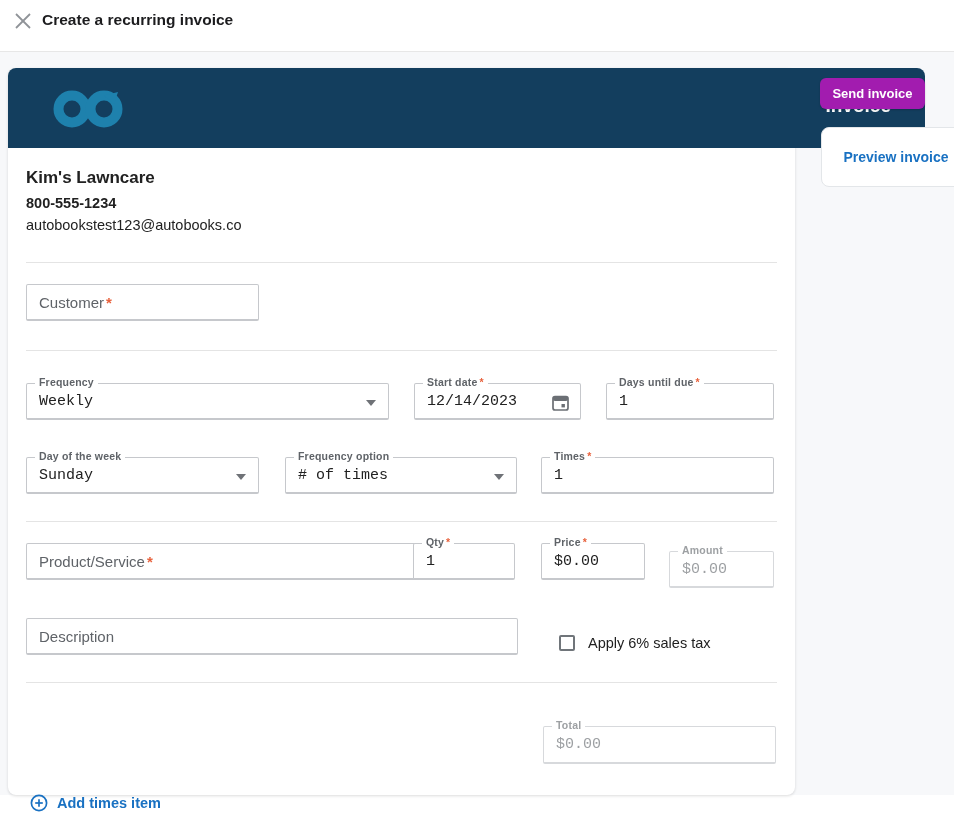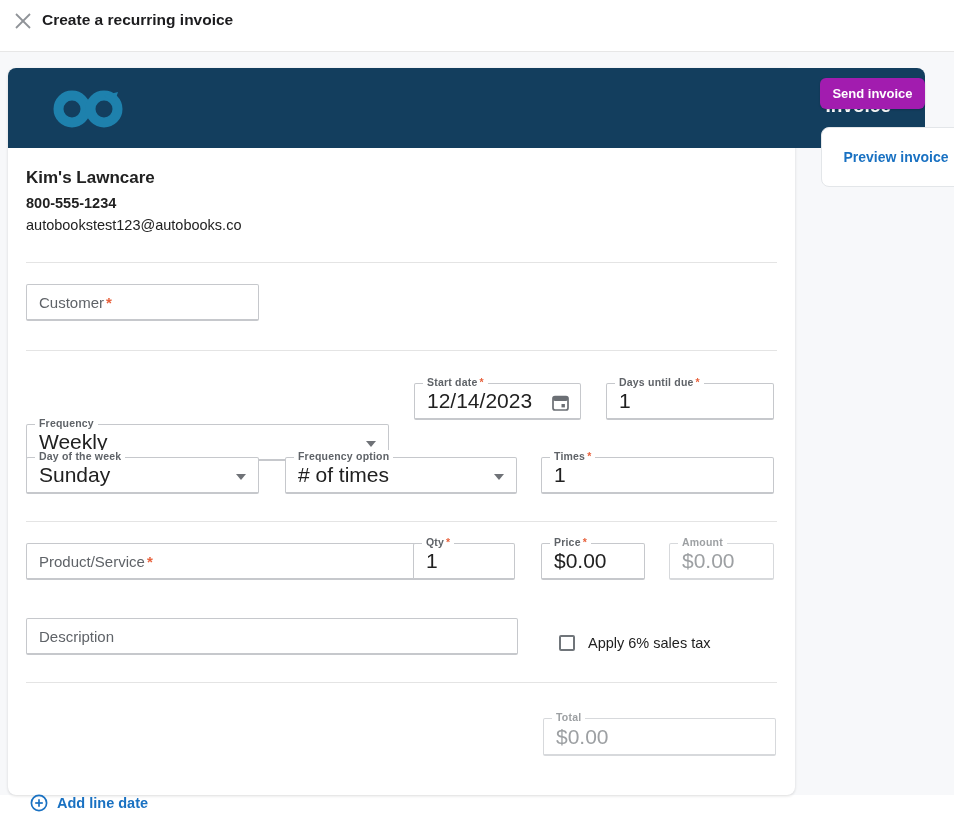--- a/index.html
+++ b/index.html
@@ -29,23 +29,23 @@
   .biz-email { font-size:14.5px; color:#212121; }
 
   .divider { position:absolute; left:18px; width:751px; height:1px; background:#e4e4e4; }
 
   
   .field { position:absolute; height:37px; background:#fff; border:1px solid #c6c8cc;
     border-bottom-width:2px; border-radius:2px; display:flex; align-items:center;
     padding:0 12px; cursor:text; }
   .field .flabel { position:absolute; top:-8px; left:8px; background:#ffffff; padding:0 4px;
     font-size:10.5px; font-weight:bold; color:#5f6368; letter-spacing:.2px; white-space:nowrap; }
-  .field .fvalue { font-size:21px; color:#212121; white-space:nowrap; }
+  .field .fvalue { font-size:15px; color:#212121; white-space:nowrap;font-family:Liberation Mono, monospace; }
   .field .placeholder { font-size:15px; color:#5f6368; white-space:nowrap; }
-  .field.disabled { border-color:#d7d9dc; }
+  .field.disabled { border-color:#d7d9dc;margin-top:8px; }
   .field.disabled .flabel { color:#9da0a3; }
   .field.disabled .fvalue { color:#9da0a3; }
   .req { color:#e8613c; font-weight:bold; margin-left:2px; }
 
   .dd-arrow { position:absolute; right:12px; top:16px; width:0; height:0;
     border-left:5px solid transparent; border-right:5px solid transparent;
     border-top:6px solid #6f7277; }
 
   .cal-icon { position:absolute; right:10px; top:9px; }
 
@@ -98,21 +98,21 @@
     </div>
 
     <div class="divider" style="top:194px"></div>
 
     <div class="field" style="left:18px; top:216px; width:233px;">
       <span class="placeholder"><span>Customer</span><span class="req">*</span></span>
     </div>
 
     <div class="divider" style="top:282px"></div>
 
-    <div class="field" style="left:18px; top:315px; width:363px;margin-top:41px;">
+    <div class="field" style="left:18px; top:315px; width:363px;">
       <span class="flabel">Frequency</span>
       <span class="fvalue">Weekly</span>
       <span class="dd-arrow"></span>
     </div>
 
     <div class="field" style="left:406px; top:315px; width:167px;">
       <span class="flabel"><span>Start date</span><span class="req">*</span></span>
       <span class="fvalue">12/14/2023</span>
       <svg class="cal-icon" width="19" height="19" viewBox="0 0 19 19">
         <rect x="2" y="3.5" width="15" height="13.5" rx="2" fill="none" stroke="#6b6f74" stroke-width="1.7"></rect>
@@ -174,21 +174,21 @@
     </div>
 
     <div class="divider" style="top:614px"></div>
 
     <div class="add-line">
       <svg width="18" height="18" viewBox="0 0 18 18">
         <circle cx="9" cy="9" r="7.6" fill="none" stroke="#1971c2" stroke-width="1.7"></circle>
         <line x1="9" y1="5.2" x2="9" y2="12.8" stroke="#1971c2" stroke-width="1.7"></line>
         <line x1="5.2" y1="9" x2="12.8" y2="9" stroke="#1971c2" stroke-width="1.7"></line>
       </svg>
-      <span class="add-line-label">Add line date</span>
+      <span class="add-line-label">Add times item</span>
     </div>
 
     <div class="field disabled" style="left:535px; top:650px; width:233px; height:38px;">
       <span class="flabel">Total</span>
       <span class="fvalue">$0.00</span>
     </div>
 
   </div>
 </div>
 

